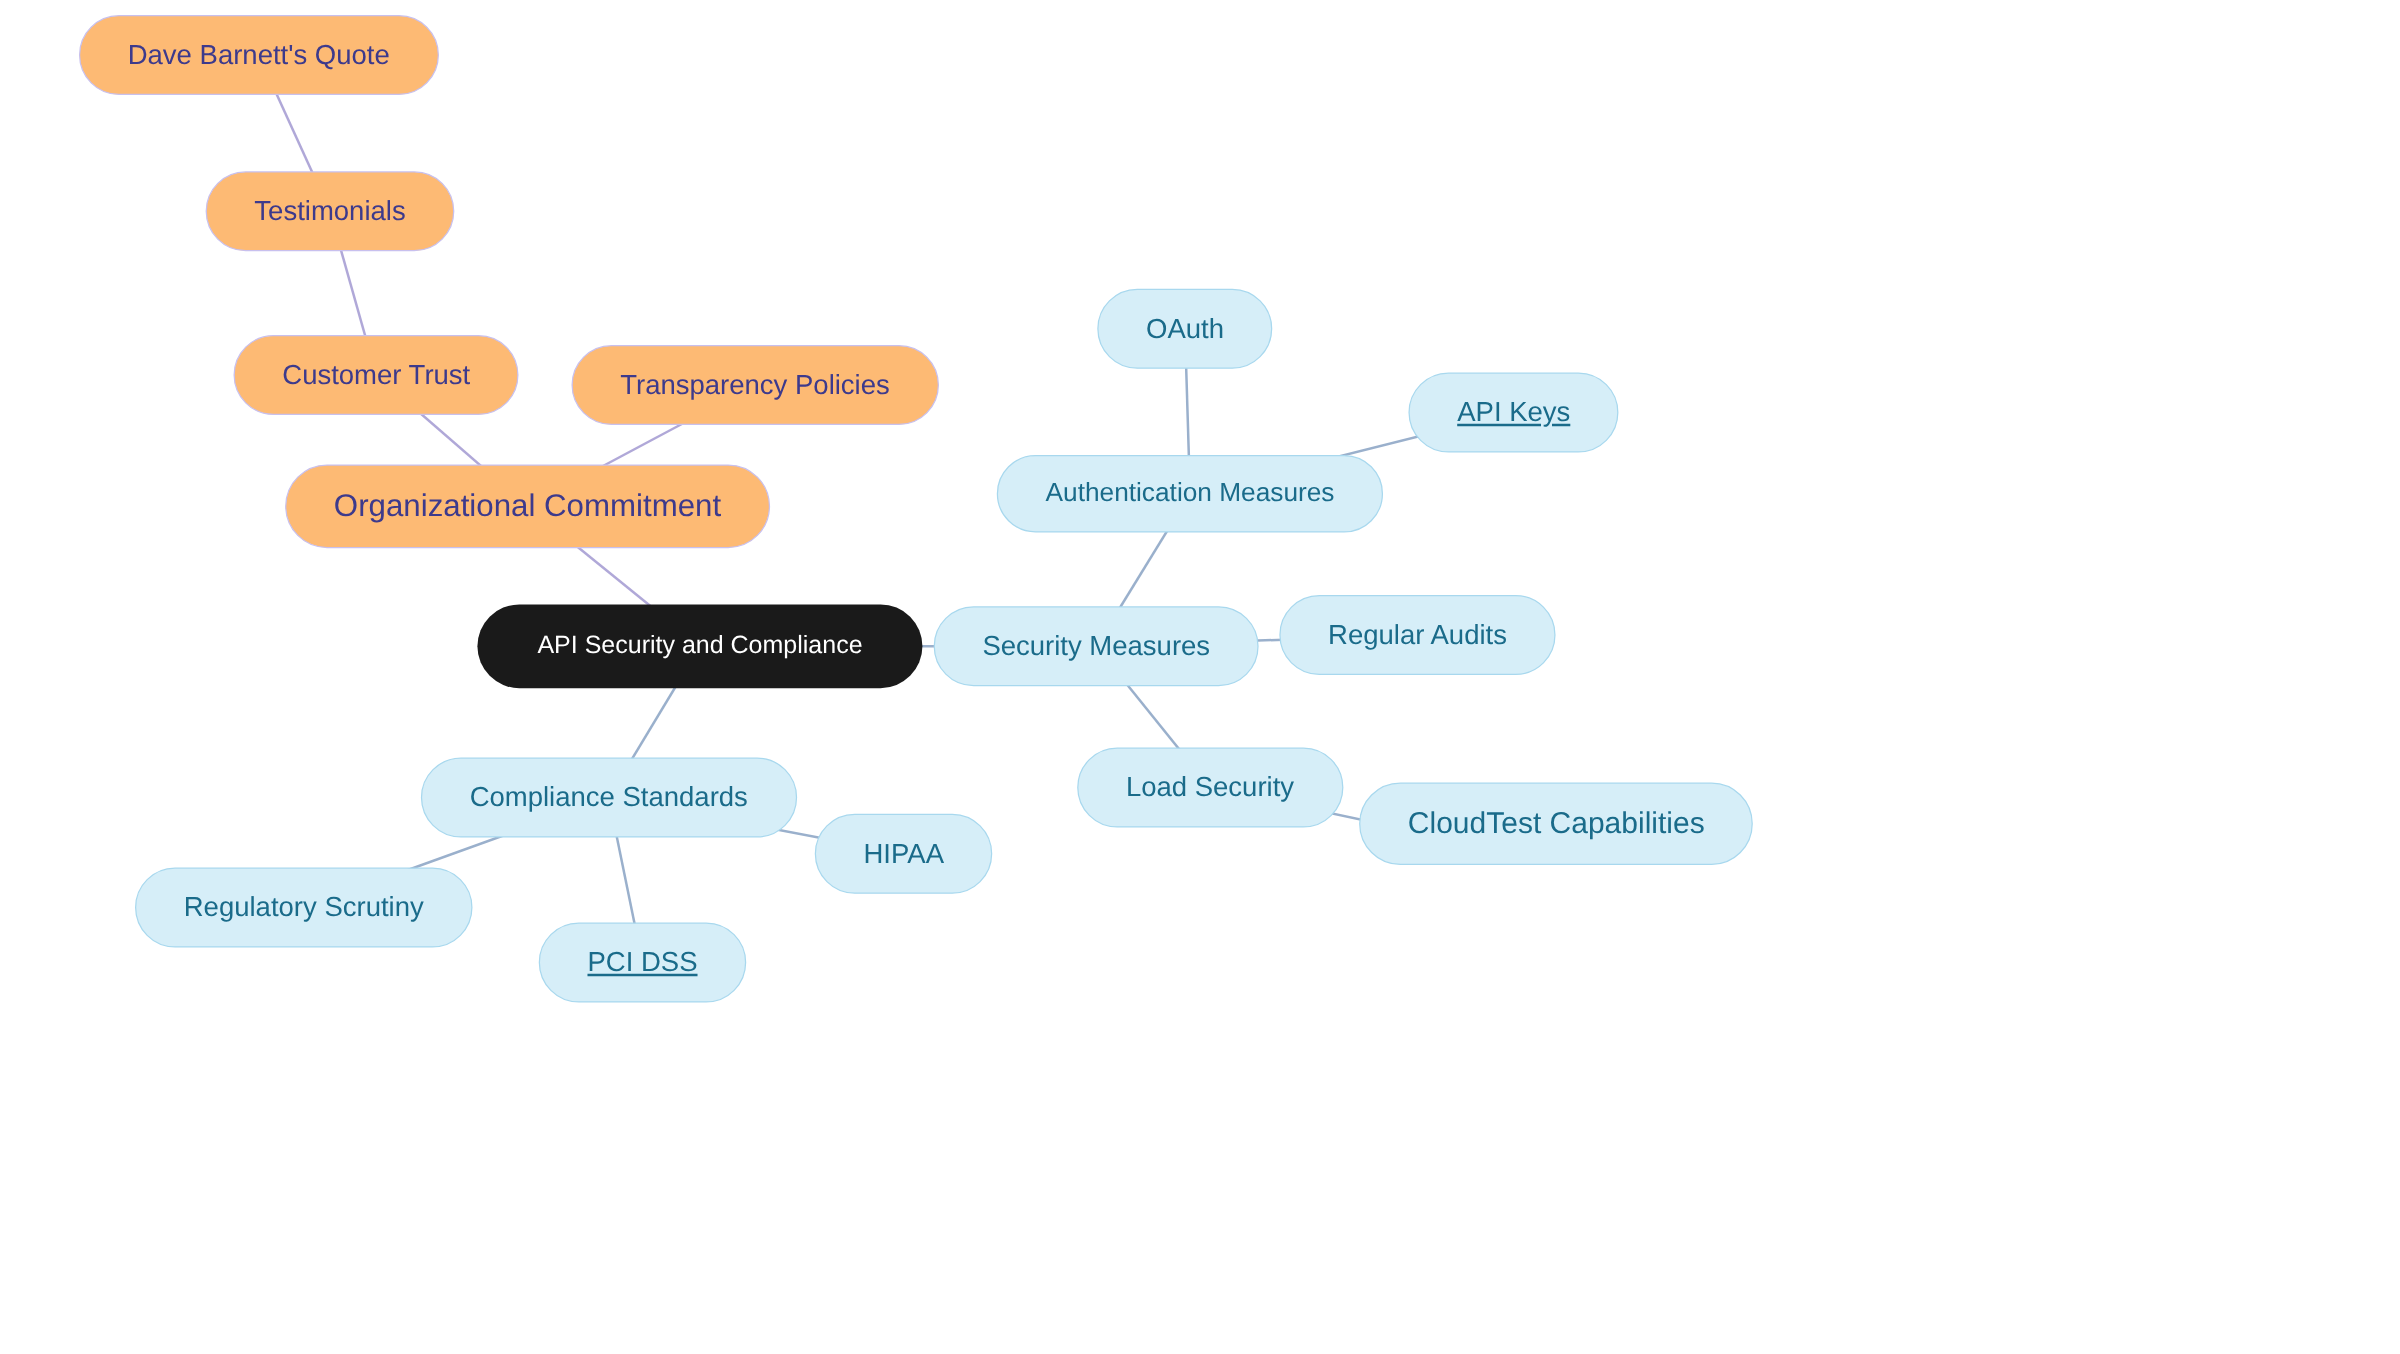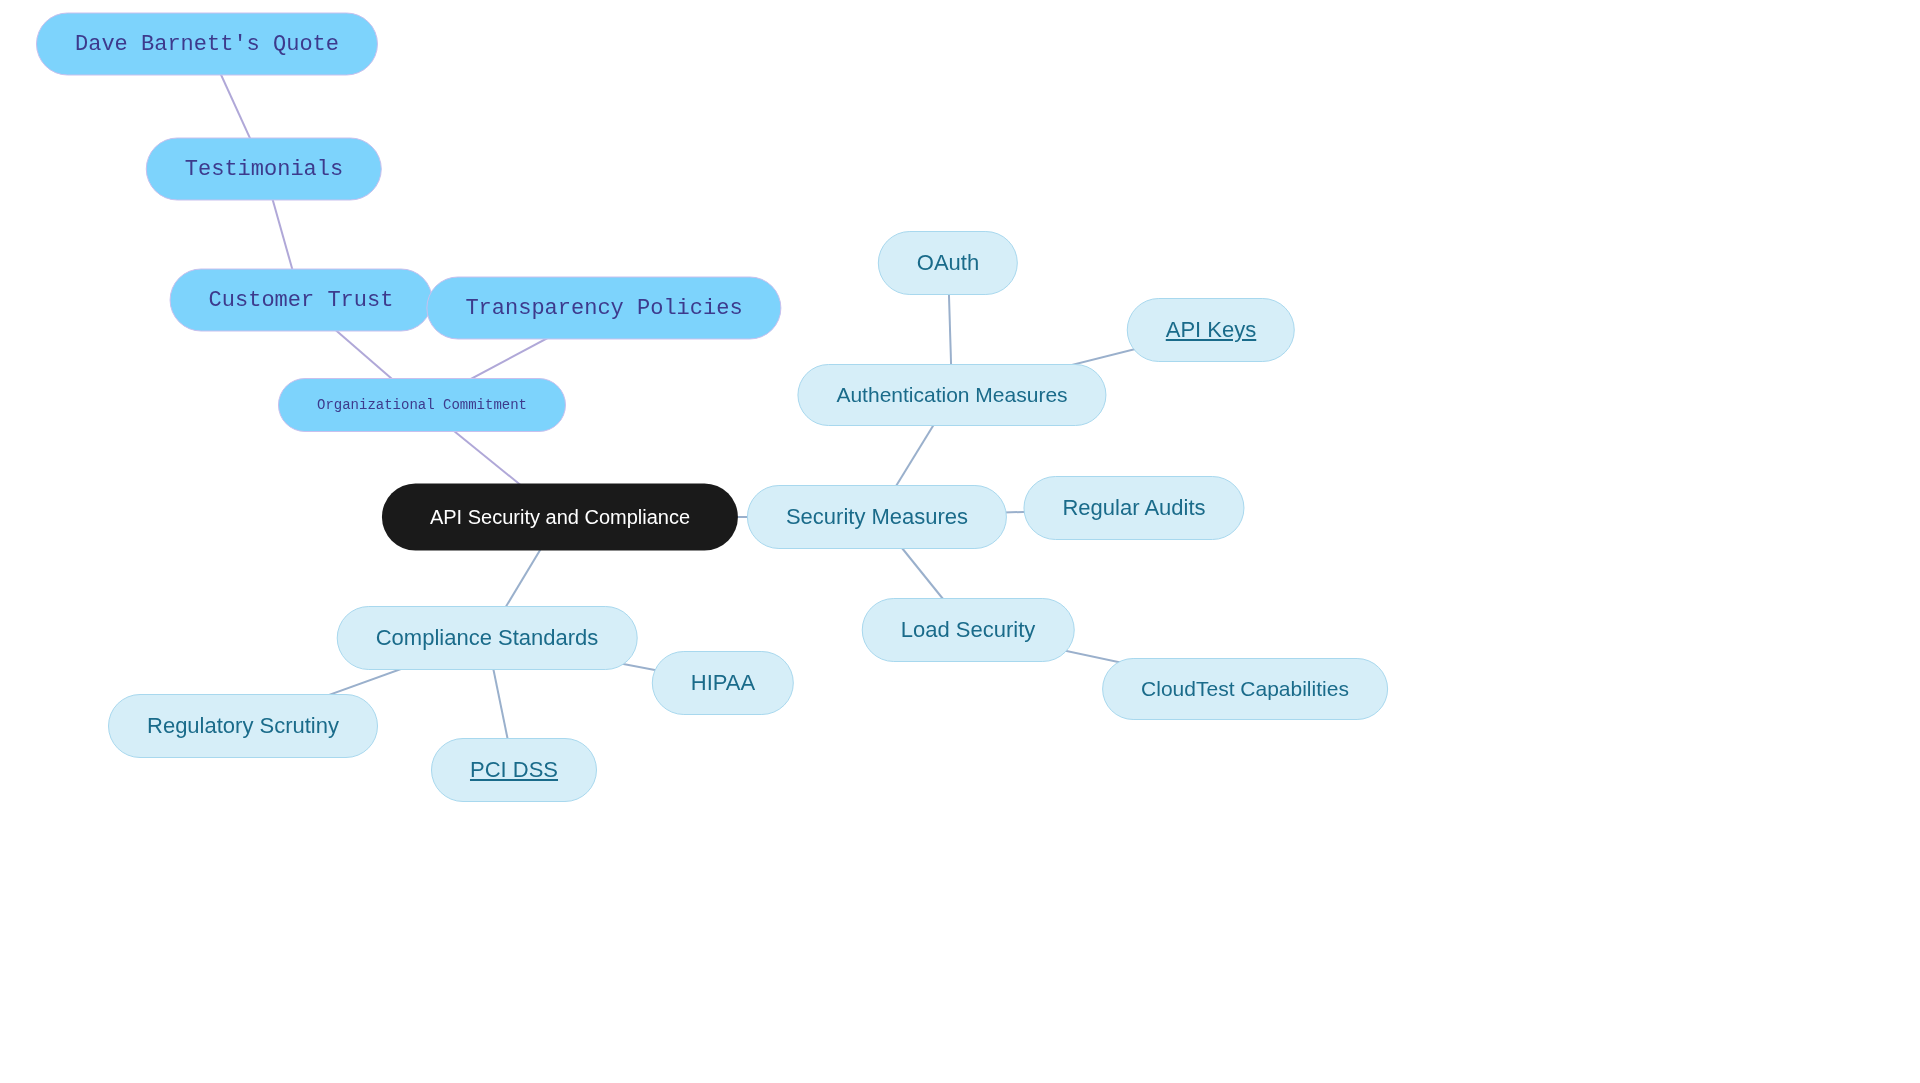--- a/index.html
+++ b/index.html
@@ -31,25 +31,24 @@
       white-space: nowrap;
     }
     .node-center {
       background: #1a1a1a;
       color: #ffffff;
       font-size: 20px;
       font-weight: 500;
       padding: 22px 48px;
     }
     .node-purple-light {
-      background: #7dd3fc;
+      background: #fdba74;
       color: #3d3a8c;
       border: 1px solid #c8c0ee;
       padding: 18px 38px;
-      font-family: Liberation Mono, monospace;
     }
     .node-blue-light {
       background: #d6eef8;
       color: #1a6b8a;
       border: 1px solid #a8d8ee;
       padding: 18px 38px;
       text-align: center;
     }
   </style>
 </head>
@@ -93,21 +92,21 @@
 <div class="node node-center" style="left: 560px; top: 517px;">API Security and Compliance</div>
 
 <div class="node node-purple-light" style="left: 207px; top: 44px;">Dave Barnett's Quote</div>
 
 <div class="node node-purple-light" style="left: 264px; top: 169px;">Testimonials</div>
 
 <div class="node node-purple-light" style="left: 301px; top: 300px;">Customer Trust</div>
 
 <div class="node node-purple-light" style="left: 604px; top: 308px;">Transparency Policies</div>
 
-<div class="node node-purple-light" style="left: 422px; top: 405px; font-size: 14px;">Organizational Commitment</div>
+<div class="node node-purple-light" style="left: 422px; top: 405px; font-size: 25px;">Organizational Commitment</div>
 
 <div class="node node-blue-light" style="left: 487px; top: 638px;">Compliance Standards</div>
 
 <div class="node node-blue-light" style="left: 723px; top: 683px;">HIPAA</div>
 
 <div class="node node-blue-light" style="left: 514px; top: 770px; text-decoration: underline;">PCI DSS</div>
 
 <div class="node node-blue-light" style="left: 243px; top: 726px;">Regulatory Scrutiny</div>
 
 <div class="node node-blue-light" style="left: 877px; top: 517px;">Security Measures</div>
@@ -115,13 +114,13 @@
 <div class="node node-blue-light" style="left: 952px; top: 395px; font-size: 21px;">Authentication Measures</div>
 
 <div class="node node-blue-light" style="left: 948px; top: 263px;">OAuth</div>
 
 <div class="node node-blue-light" style="left: 1211px; top: 330px; text-decoration: underline;">API Keys</div>
 
 <div class="node node-blue-light" style="left: 1134px; top: 508px;">Regular Audits</div>
 
 <div class="node node-blue-light" style="left: 968px; top: 630px;">Load Security</div>
 
-<div class="node node-blue-light" style="left: 1245px; top: 689px; font-size: 21px;">CloudTest Capabilities</div>
+<div class="node node-blue-light" style="left: 1245px; top: 659px; font-size: 24px;">CloudTest Capabilities</div>
 
 </body></html>

